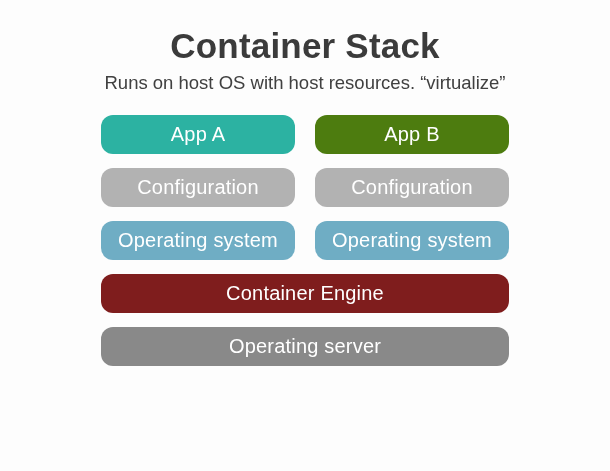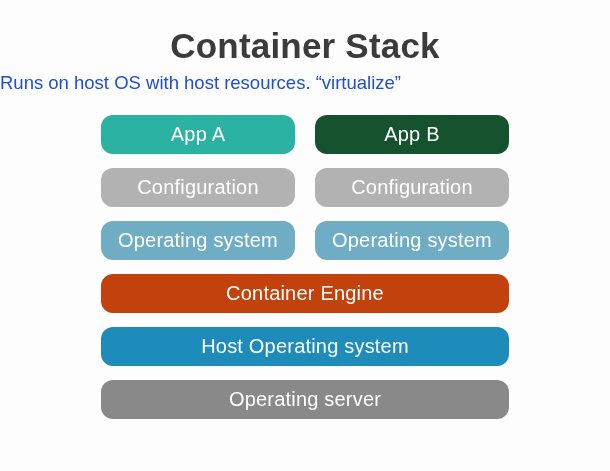--- a/index.html
+++ b/index.html
@@ -19,23 +19,24 @@
   .title {
     text-align: center;
     font-size: 35px;
     font-weight: 700;
     letter-spacing: 0.2px;
     color: #3b3b3b;
     line-height: 42px;
   }
   .subtitle {
     margin-top: 3px;
+    text-align: center;
     font-size: 18.5px;
     line-height: 26px;
-    color: #1d4ed8;
+    color: #404040;
   }
   .stack {
     width: 408px;
     margin: 19px auto 0 auto;
   }
   .row {
     display: flex;
     gap: 20px;
     margin-bottom: 14px;
   }
@@ -60,39 +61,36 @@
   <h1 class="title">Container Stack</h1>
 
   <div class="subtitle">
     <div>Runs on host OS with host resources. “virtualize”</div>
   </div>
 
   <div class="stack">
 
     <div class="row">
       <div class="box half" style="background: rgb(44, 178, 162);">App A</div>
-      <div class="box half" style="background: #14532d;">App B</div>
+      <div class="box half" style="background: #4d7c0f;">App B</div>
     </div>
 
     <div class="row">
       <div class="box half" style="background: rgb(178, 178, 178);">Configuration</div>
       <div class="box half" style="background: rgb(178, 178, 178);">Configuration</div>
     </div>
 
     <div class="row">
       <div class="box half" style="background: rgb(111, 173, 196);">Operating system</div>
       <div class="box half" style="background: rgb(111, 173, 196);">Operating system</div>
     </div>
 
     <div class="row">
-      <div class="box full" style="background: #c2410c;">Container Engine</div>
+      <div class="box full" style="background: #7f1d1d;">Container Engine</div>
     </div>
 
-    <div class="row">
-      <div class="box full" style="background: rgb(30, 140, 186);">Host Operating system</div>
-    </div>
 
     <div class="row">
       <div class="box full" style="background: rgb(137, 137, 137);">Operating server</div>
     </div>
 
   </div>
 </div>
 
 </body></html>

